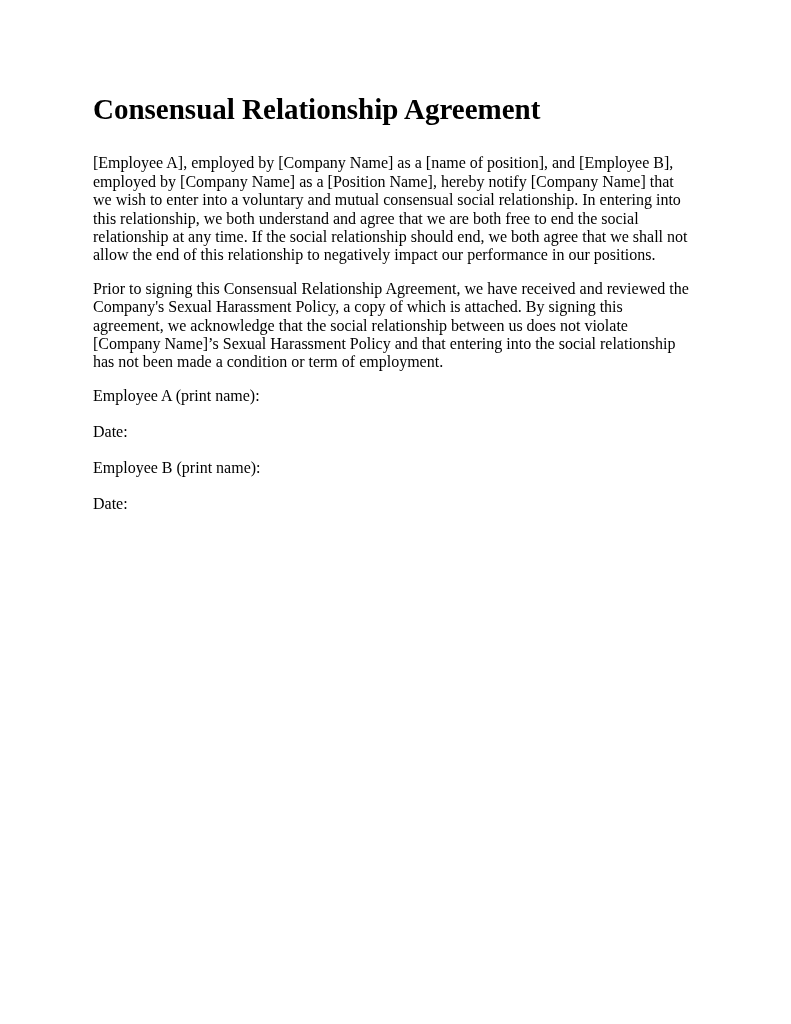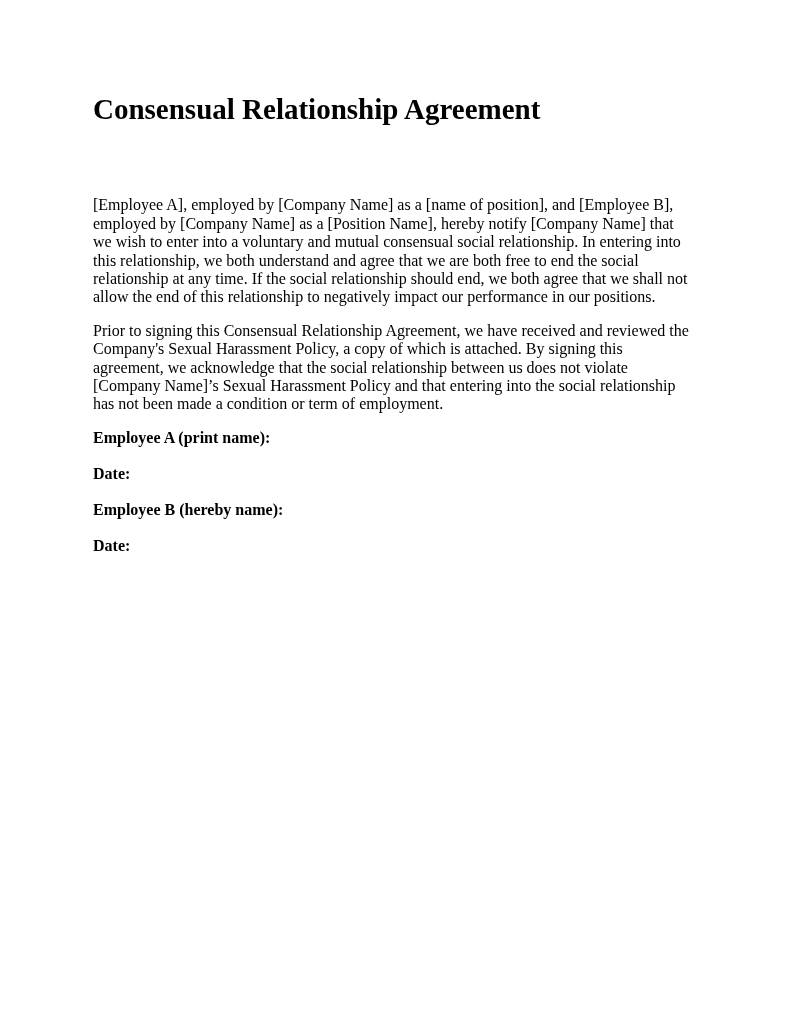--- a/index.html
+++ b/index.html
@@ -19,34 +19,33 @@
     height: 1024px;
     background: #ffffff;
     padding: 93px 96px 0 93px;
   }
   .doc-title {
     font-family: "Liberation Serif", serif;
     font-weight: bold;
     font-size: 29px;
     line-height: 1.15;
     letter-spacing: 0px;
-    margin-bottom: 70px;
+    margin-bottom: 28px;
     color: #000000;
   }
   .doc-paragraph {
     font-size: 16px;
     line-height: 18.4px;
     width: 600px;
     margin-bottom: 15px;
     text-align: left;
     color: #000000;
   }
   .signature-block {
     margin-top: 4px;
-    font-weight: bold;
   }
   .signature-field {
     font-size: 16px;
     line-height: 18.4px;
     margin-bottom: 17.6px;
     color: #000000;
   }
 </style>
 </head>
 <body>
@@ -55,17 +54,17 @@
 
   <h1 class="doc-title">Consensual Relationship Agreement</h1>
 
   <p class="doc-paragraph">[Employee A], employed by [Company Name] as a [name of position], and [Employee B], employed by [Company Name] as a [Position Name], hereby notify [Company Name] that we wish to enter into a voluntary and mutual consensual social relationship. In entering into this relationship, we both understand and agree that we are both free to end the social relationship at any time. If the social relationship should end, we both agree that we shall not allow the end of this relationship to negatively impact our performance in our positions.</p>
 
   <p class="doc-paragraph">Prior to signing this Consensual Relationship Agreement, we have received and reviewed the Company's Sexual Harassment Policy, a copy of which is attached. By signing this agreement, we acknowledge that the social relationship between us does not violate [Company Name]’s Sexual Harassment Policy and that entering into the social relationship has not been made a condition or term of employment.</p>
 
   <div class="signature-block">
     <p class="signature-field">Employee A (print name):</p>
     <p class="signature-field">Date:</p>
-    <p class="signature-field">Employee B (hereby name):</p>
+    <p class="signature-field">Employee B (print name):</p>
     <p class="signature-field">Date:</p>
   </div>
 
 </div>
 
 </body></html>

